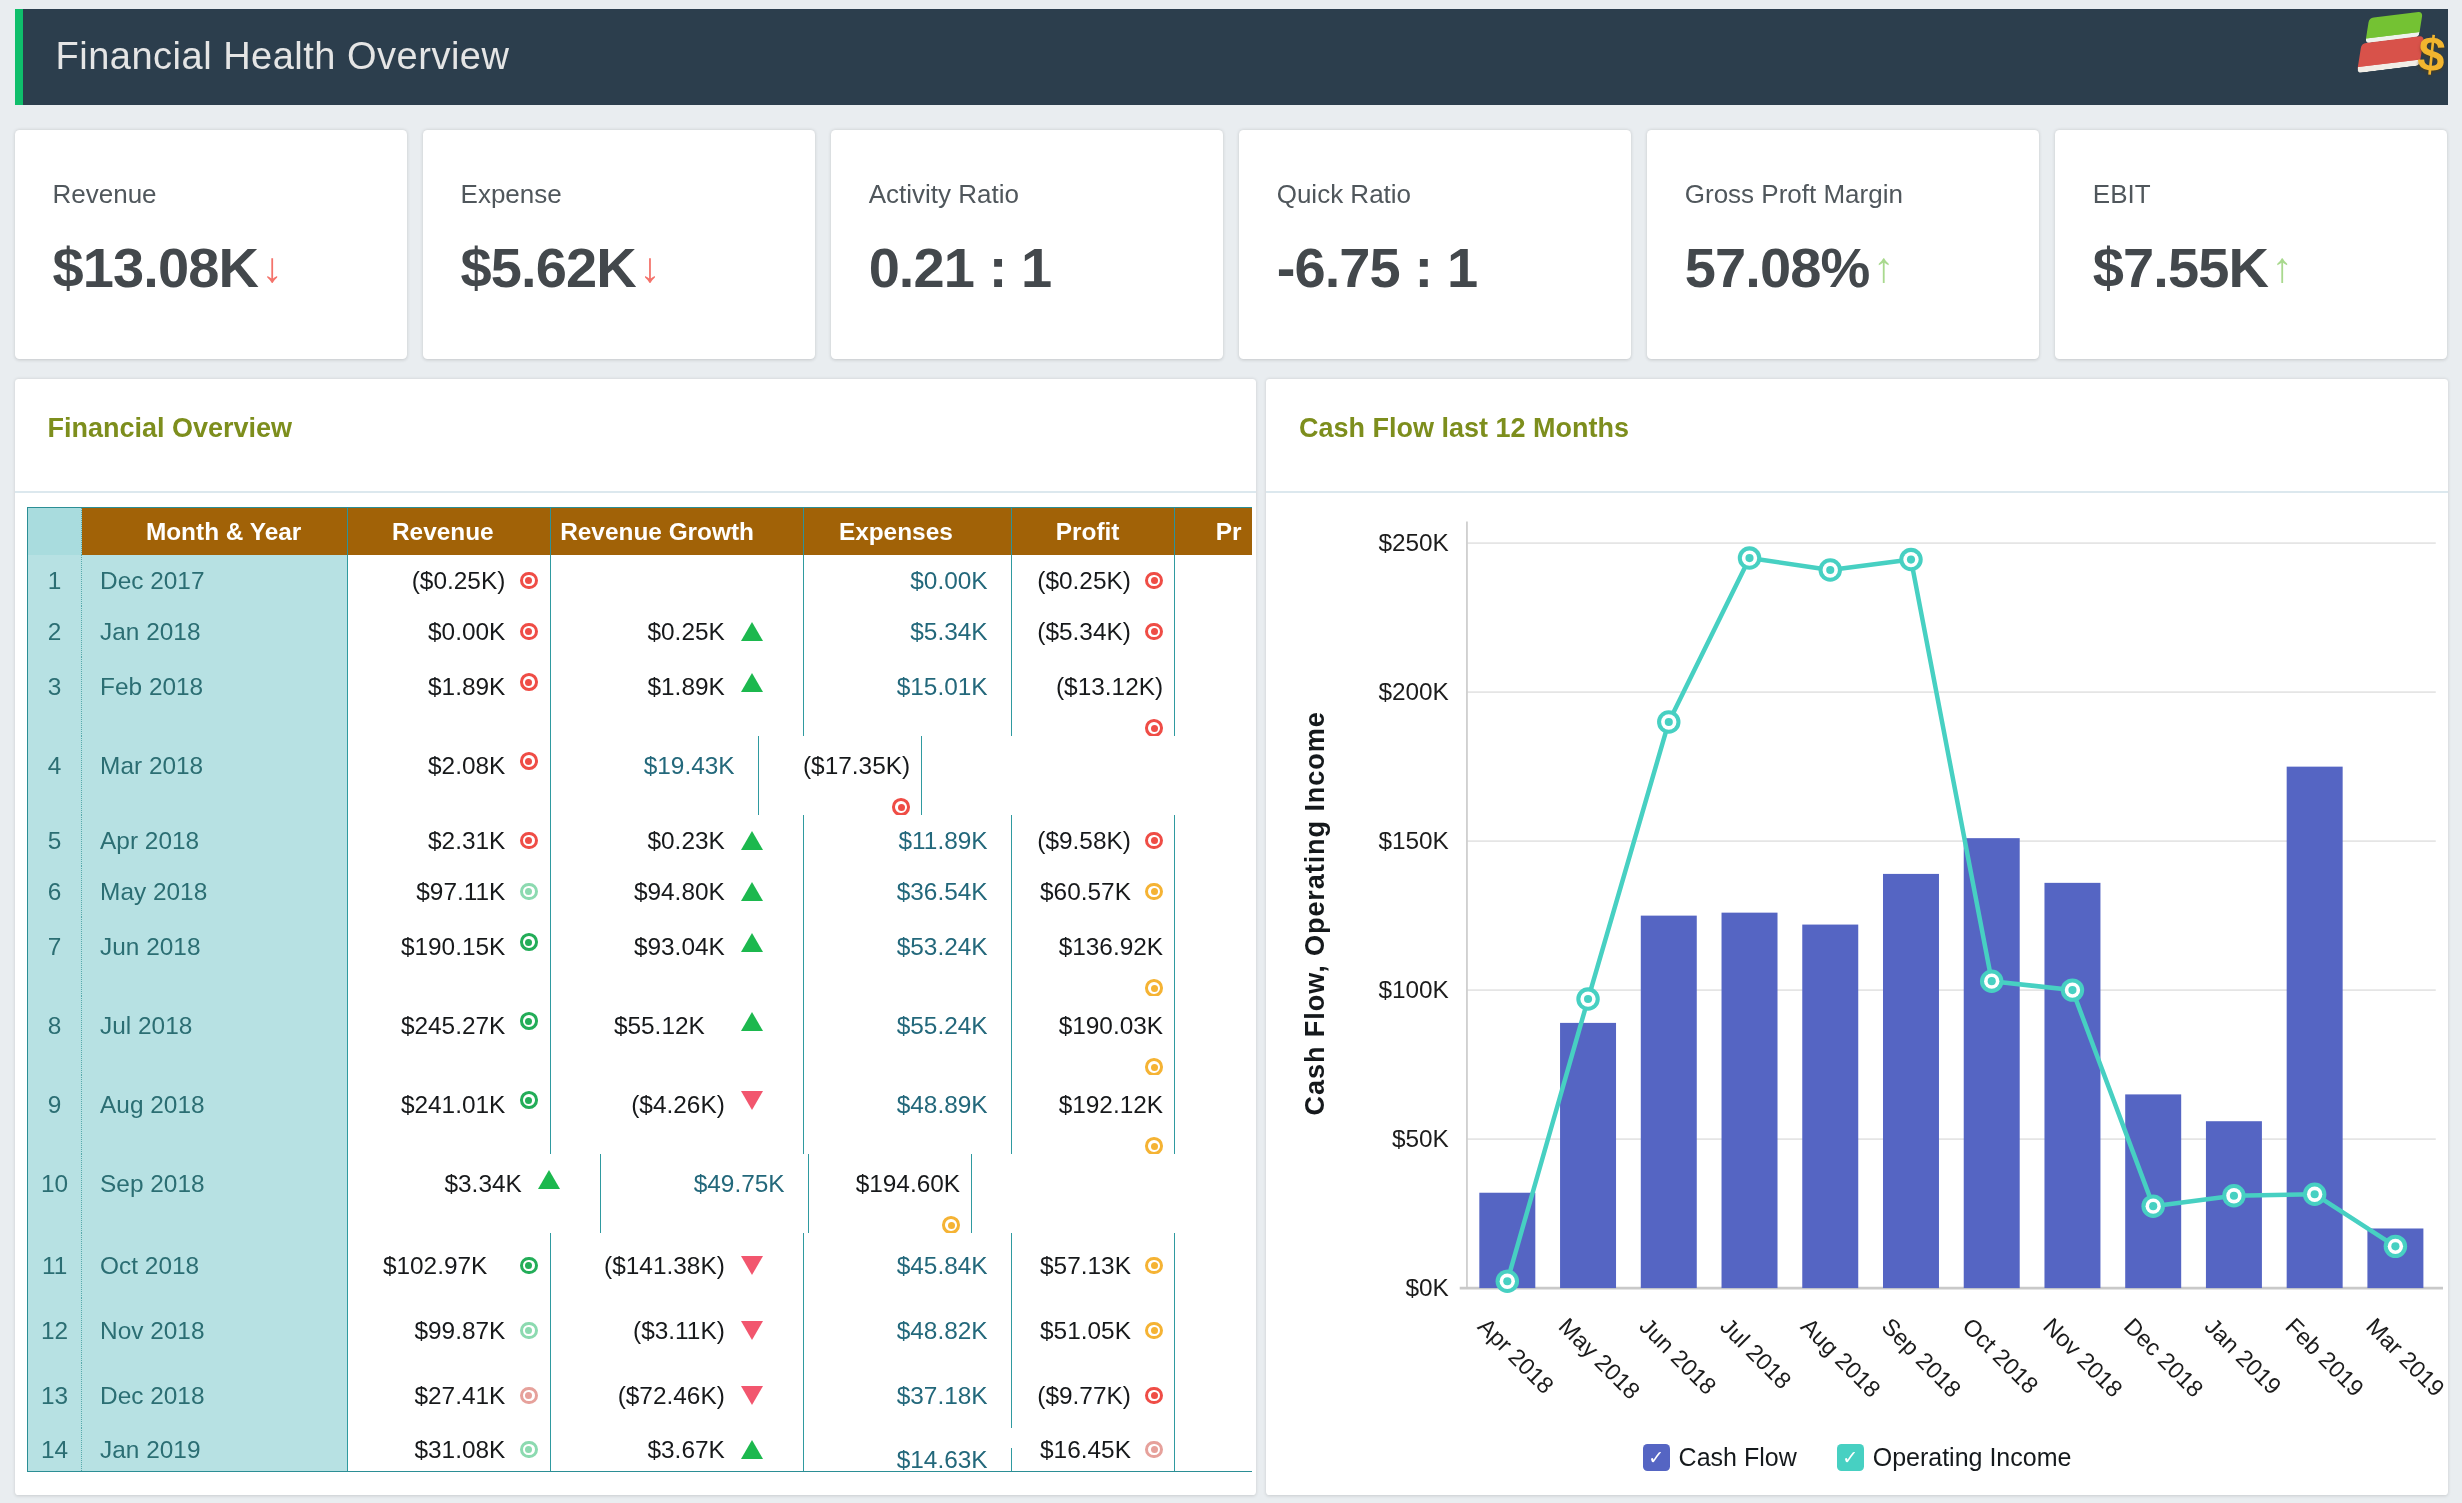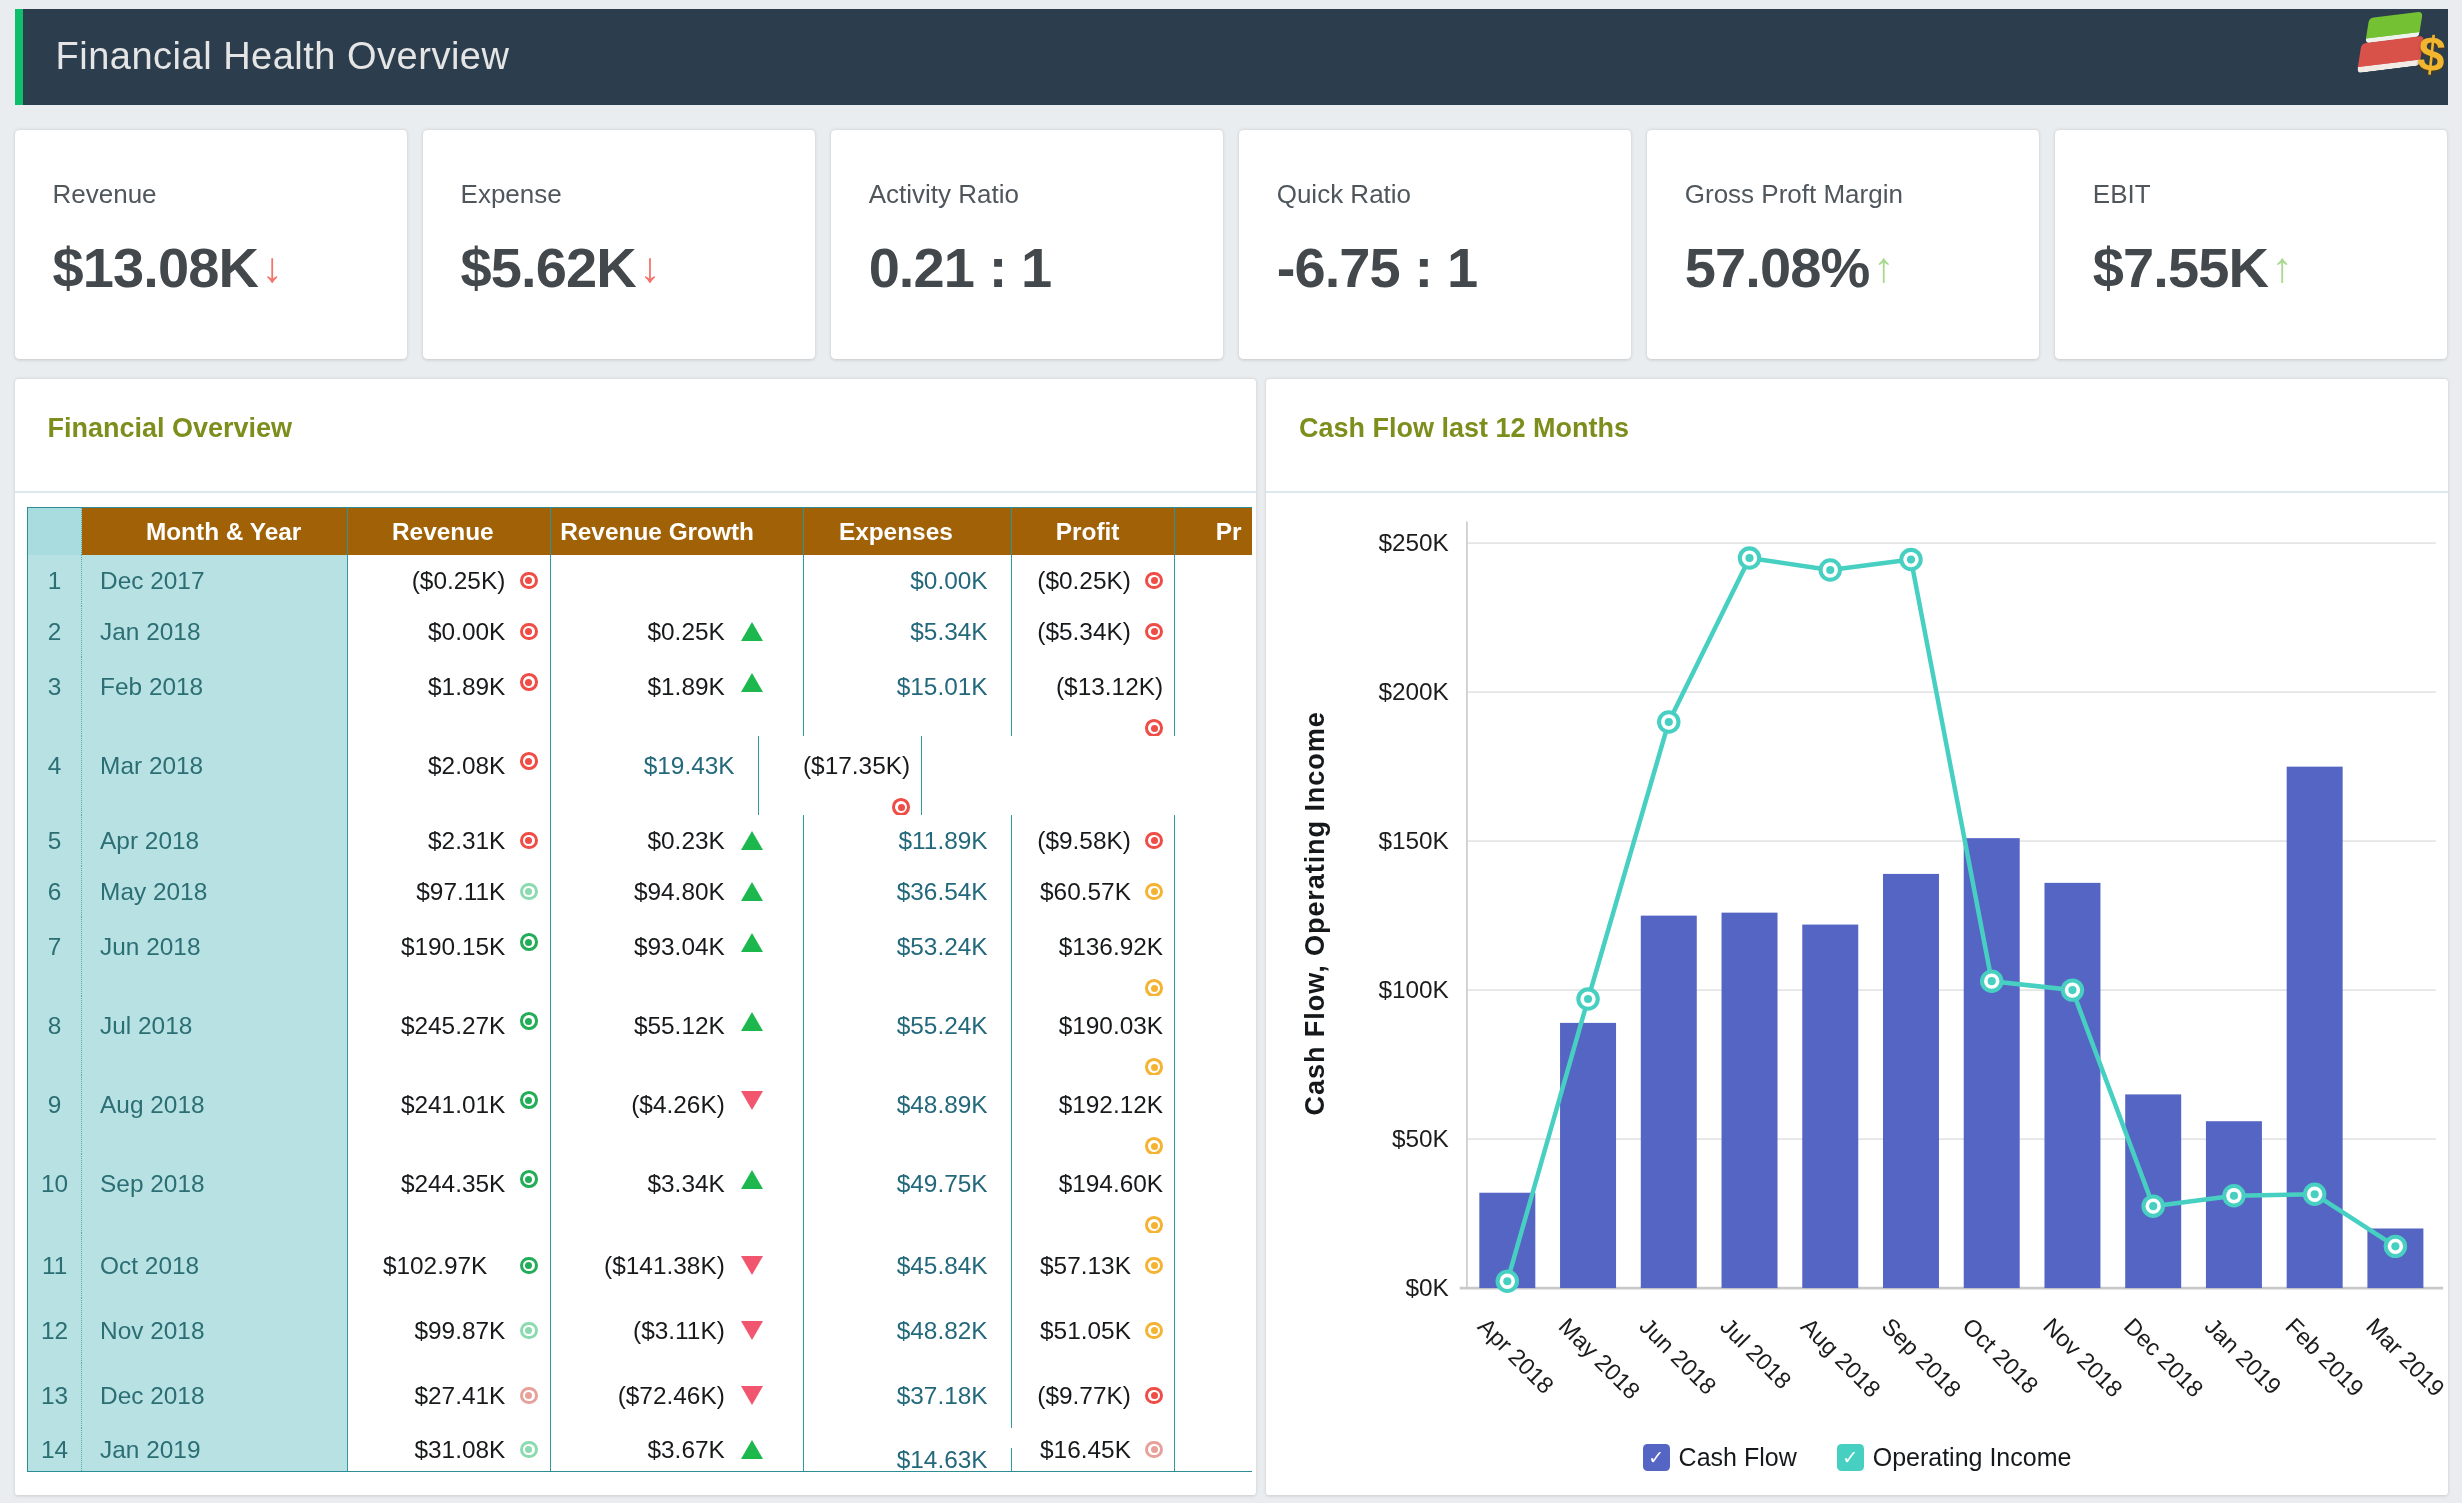--- a/index.html
+++ b/index.html
@@ -260,21 +260,21 @@
           </div>
           <div class="cell c6" style="width: 108px; flex: 0 0 108px;"></div>
         </div>
         <div class="trow tall" style="height: 79px;">
           <div class="cell c0" style="width: 54px; flex: 0 0 54px;">8</div>
           <div class="cell c1" style="width: 266px; flex: 0 0 266px;">Jul 2018</div>
           <div class="cell c2" style="width: 203px; flex: 0 0 203px;">
             <span>$245.27K</span>
             <span class="dot green"></span>
           </div>
-          <div class="cell c3" style="width: 253px; flex: 0 0 253px;">
+          <div class="cell c3" style="width: 253px; flex: 0 0 253px; gap: 20px;">
             <span>$55.12K</span>
             <span class="tri up"></span>
           </div>
           <div class="cell c4" style="width: 208px; flex: 0 0 208px;">$55.24K</div>
           <div class="cell c5" style="width: 163px; flex: 0 0 163px;">
             <div class="stack">
               <span>$190.03K</span>
               <div class="dotline">
                 <span class="dot yellow"></span>
               </div>
@@ -300,24 +300,20 @@
               <div class="dotline">
                 <span class="dot yellow"></span>
               </div>
             </div>
           </div>
           <div class="cell c6" style="width: 108px; flex: 0 0 108px;"></div>
         </div>
         <div class="trow tall" style="height: 79px;">
           <div class="cell c0" style="width: 54px; flex: 0 0 54px;">10</div>
           <div class="cell c1" style="width: 266px; flex: 0 0 266px;">Sep 2018</div>
-          <div class="cell c2" style="width: 203px; flex: 0 0 203px;">
-            <span>$244.35K</span>
-            <span class="dot green"></span>
-          </div>
           <div class="cell c3" style="width: 253px; flex: 0 0 253px;">
             <span>$3.34K</span>
             <span class="tri up"></span>
           </div>
           <div class="cell c4" style="width: 208px; flex: 0 0 208px;">$49.75K</div>
           <div class="cell c5" style="width: 163px; flex: 0 0 163px;">
             <div class="stack">
               <span>$194.60K</span>
               <div class="dotline">
                 <span class="dot yellow"></span>

